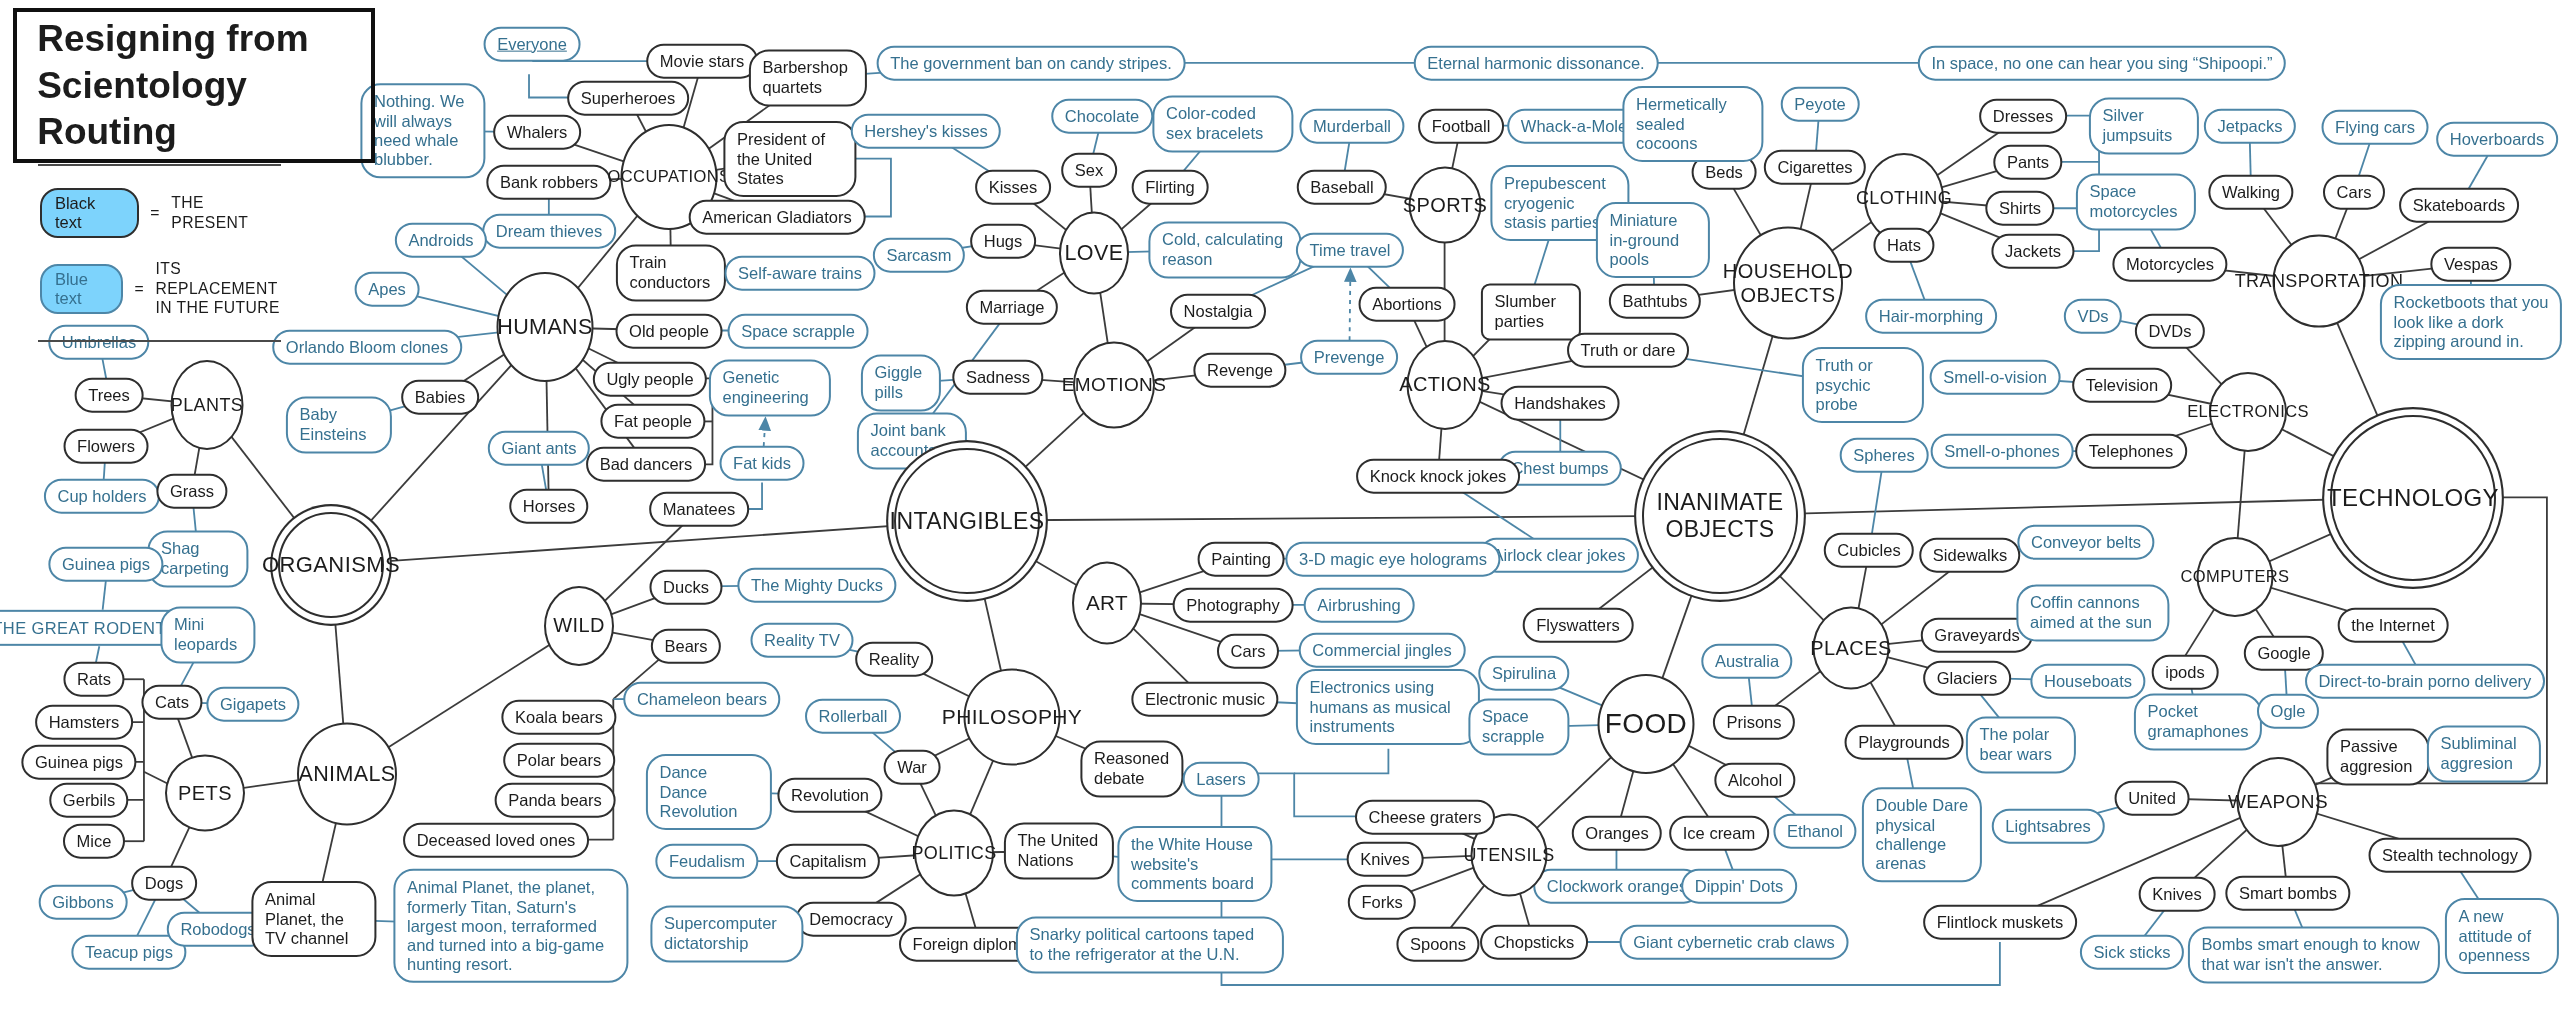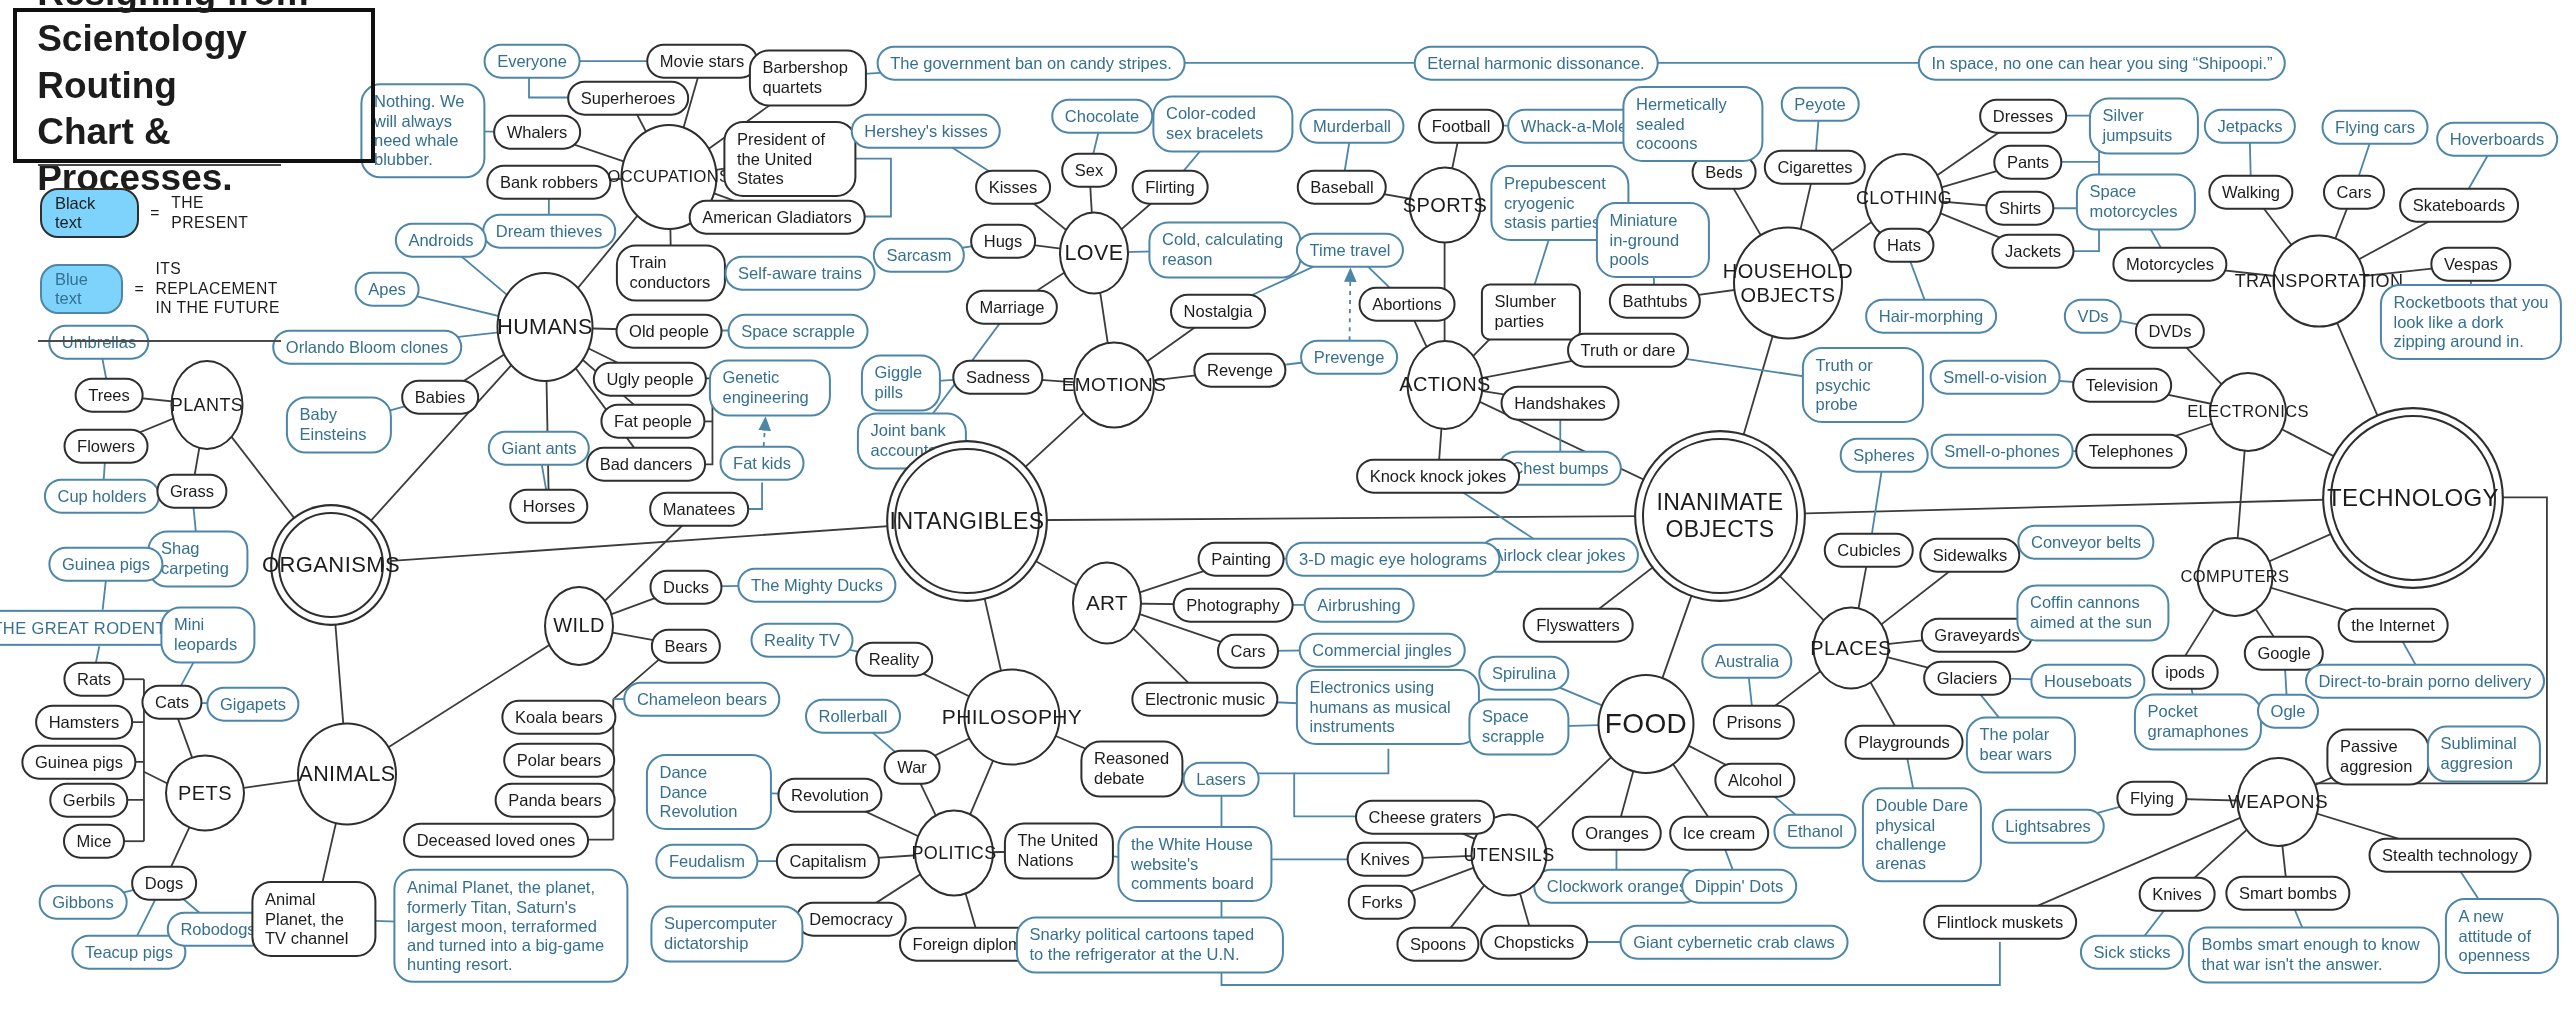--- a/index.html
+++ b/index.html
@@ -271,21 +271,21 @@
       <line x1="1492" y1="732" x2="1644" y2="732" class="edge blue"></line>
       <line x1="1510" y1="788" x2="1672" y2="786" class="edge blue"></line>
       <line x1="1458" y1="846" x2="1680" y2="856" class="edge blue"></line>
       <polyline points="1508,936 1566,936 1566,988 1662,988" class="edge blue"></polyline>
       <polyline points="1478,962 1478,1040 1630,1040" class="edge blue"></polyline>
       <polyline points="1478,1040 1478,1192 2420,1192 2420,1140" class="edge blue"></polyline>
       <polyline points="1680,906 1680,936 1566,936" class="edge blue"></polyline>
     </svg>
 
   <div id="nodes">
-      <div class="node pill blue" style="left: 532px; top: 61px;">Everyone</div>
+      <div class="node pill blue" style="left: 532px; top: 44px; text-decoration: underline;">Everyone</div>
       <div class="node pill" style="left: 702px; top: 61px;">Movie stars</div>
       <div class="node pill" style="left: 628px; top: 98px;">Superheroes</div>
       <div class="node pill" style="left: 537px; top: 132px;">Whalers</div>
       <div class="node box blue" style="left: 423px; top: 131px; width: 98px;">Nothing. We will always need whale blubber.</div>
       <div class="node pill" style="left: 549px; top: 182px;">Bank robbers</div>
       <div class="node pill blue" style="left: 549px; top: 231px;">Dream thieves</div>
       <div class="node hub" style="left: 669px; top: 177px; width: 93px; height: 102px; font-size: 16.5px;">OCCUPATIONS</div>
       <div class="node box" style="left: 808px; top: 78px; width: 91px;">Barbershop quartets</div>
       <div class="node box" style="left: 790px; top: 159px; width: 106px;">President of the United States</div>
       <div class="node pill" style="left: 777px; top: 217px;">American Gladiators</div>
@@ -476,38 +476,37 @@
       <div class="node pill" style="left: 1755px; top: 780px;">Alcohol</div>
       <div class="node pill blue" style="left: 1815px; top: 831px;">Ethanol</div>
       <div class="node hub" style="left: 1509px; top: 855px; width: 73px; height: 79px; font-size: 18px;">UTENSILS</div>
       <div class="node pill" style="left: 1425px; top: 817px;">Cheese graters</div>
       <div class="node pill" style="left: 1385px; top: 859px;">Knives</div>
       <div class="node pill" style="left: 1382px; top: 902px;">Forks</div>
       <div class="node pill" style="left: 1438px; top: 944px;">Spoons</div>
       <div class="node pill" style="left: 1534px; top: 942px;">Chopsticks</div>
       <div class="node pill blue" style="left: 1734px; top: 942px;">Giant cybernetic crab claws</div>
       <div class="node hub" style="left: 2278px; top: 802px; width: 79px; height: 86px; font-size: 19px;">WEAPONS</div>
-      <div class="node pill" style="left: 2152px; top: 798px;">Flying</div>
+      <div class="node pill" style="left: 2152px; top: 798px;">United</div>
       <div class="node pill blue" style="left: 2048px; top: 826px;">Lightsabres</div>
       <div class="node box" style="left: 2378px; top: 757px; width: 76px;">Passive aggresion</div>
       <div class="node box blue" style="left: 2484px; top: 754px; width: 87px;">Subliminal aggresion</div>
       <div class="node pill" style="left: 2450px; top: 855px;">Stealth technology</div>
       <div class="node box blue" style="left: 2502px; top: 936px; width: 87px;">A new attitude of openness</div>
       <div class="node pill" style="left: 2177px; top: 894px;">Knives</div>
       <div class="node pill blue" style="left: 2132px; top: 952px;">Sick sticks</div>
       <div class="node pill" style="left: 2288px; top: 893px;">Smart bombs</div>
       <div class="node box blue" style="left: 2314px; top: 955px; width: 225px;">Bombs smart enough to know that war isn't the answer.</div>
       <div class="node pill" style="left: 2000px; top: 922px;">Flintlock muskets</div>
     </div>
 
   <div id="header">
     <div id="titlebox">
       <span>Resigning from</span>
       <span>Scientology Routing</span>
-      <span>Chart &amp; Processes.</span>
     </div>
     <div id="legend">
       <div class="legrow">
         <span class="legpill">Black text</span>
         <span class="legval">=</span>
         <span class="legval">THE PRESENT</span>
       </div>
       <div class="legrow">
         <span class="legpill blue">Blue text</span>
         <span class="legval">=</span>

